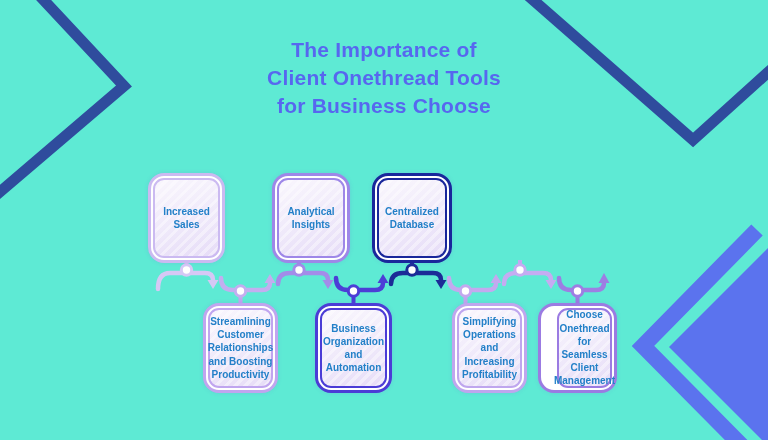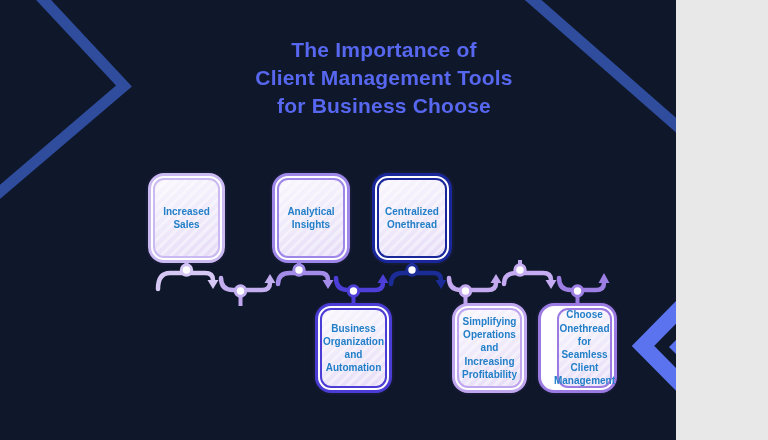--- a/index.html
+++ b/index.html
@@ -1,18 +1,18 @@
 <!DOCTYPE html>
 <html><head>
 <meta charset="utf-8">
 <style>
   html,body{margin:0;padding:0;background:#e8e8e8;}
   .canvas{
-    position:relative;width:676px;height:440px;overflow:hidden;
-    background:#0f172a;font-family:"Liberation Sans",sans-serif;
+    position:relative;width:768px;height:440px;overflow:hidden;
+    background:#5eead4;font-family:"Liberation Sans",sans-serif;
   }
   .deco-svg{position:absolute;left:0;top:0;width:768px;height:440px;}
   .title{
     position:absolute;left:0;top:36px;width:768px;text-align:center;
     font-size:21px;font-weight:bold;line-height:28px;color:#5767ef;
     letter-spacing:.2px;
   }
   .title span{display:block;}
   .fbox{
     position:absolute;box-sizing:border-box;height:90px;
@@ -95,34 +95,37 @@
       <circle cx="353.5" cy="291" r="5.2" stroke="#4c3ed6"></circle>
       <circle cx="412" cy="270" r="5.2" stroke="#1b2c97"></circle>
       <circle cx="465.5" cy="291" r="5.2" stroke="#c3a9ef"></circle>
       <circle cx="520" cy="270" r="5.2" stroke="#c5acf2"></circle>
       <circle cx="577.5" cy="291" r="5.2" stroke="#9d7ee3"></circle>
     </g>
   </svg>
 
   <div class="title" style="color: rgb(87, 103, 239);">
     <span>The Importance of</span>
-    <span>Client Management Tools</span>
+    <span>Client Onethread Tools</span>
     <span>for Business Choose</span>
   </div>
 
   <div class="fbox b1" style="--c: #cbbaf1;">
     <div class="fbox-inner">Increased Sales</div>
   </div>
   <div class="fbox b2" style="--c: #9e87e8;">
     <div class="fbox-inner">Analytical Insights</div>
   </div>
   <div class="fbox b3" style="--c: #19279b;">
-    <div class="fbox-inner">Centralized Onethread</div>
+    <div class="fbox-inner">Centralized Database</div>
   </div>
 
+  <div class="fbox b5" style="--c: #c0a5ef;">
+    <div class="fbox-inner">Streamlining Customer Relationships and Boosting Productivity</div>
+  </div>
   <div class="fbox b6" style="--c: #4b3cd6;">
     <div class="fbox-inner">Business Organization and Automation</div>
   </div>
   <div class="fbox b7" style="--c: #bfa6ee;">
     <div class="fbox-inner">Simplifying Operations and Increasing Profitability</div>
   </div>
   <div class="fbox b8" style="--c: #9b7be2;">
     <div class="fbox-inner">Choose Onethread for Seamless Client Management</div>
   </div>
 

